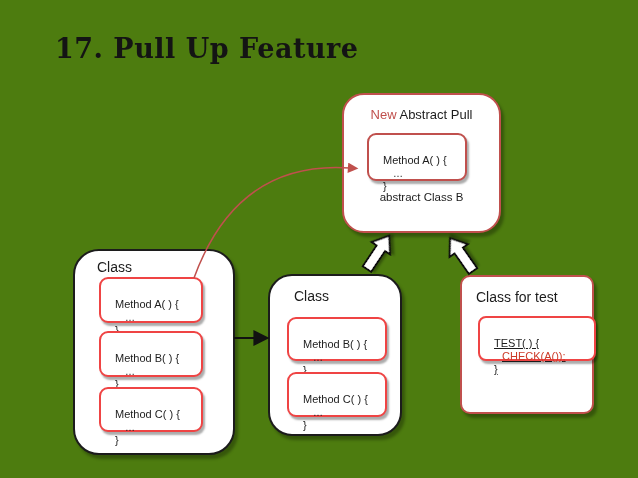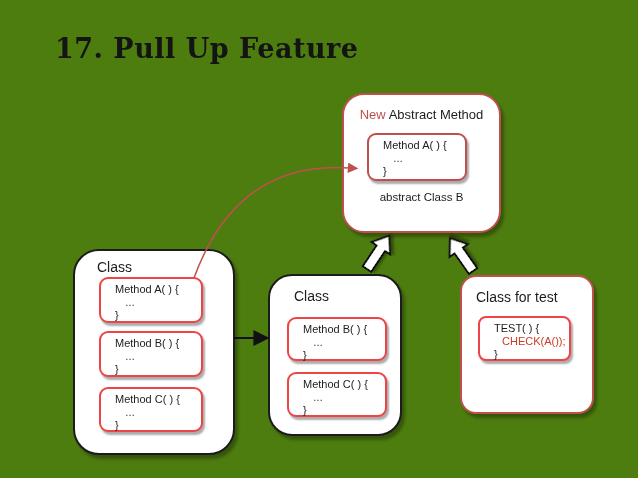--- a/index.html
+++ b/index.html
@@ -16,21 +16,21 @@
     position:absolute;background:#fff;border:2px solid #1c1c1c;border-radius:26px;
     box-shadow:3px 4px 3px rgba(0,0,0,0.30);
   }
   .outer-box.red{border-color:var(--red,#c0504d);}
   .class-label{
     position:absolute;font-size:14px;color:#1c1c1c;white-space:nowrap;
   }
   .inner-box{
     position:absolute;background:#fff;border:2px solid #ef4444;border-radius:9px;
     box-shadow:2px 3px 2px rgba(0,0,0,0.33);
-    font-size:11px;color:#1c1c1c;line-height:13px;padding-top:4px;box-sizing:border-box;
+    font-size:11px;color:#1c1c1c;line-height:13px;padding-top:19px;box-sizing:border-box;
   }
   .inner-box.red{border-color:var(--red,#c0504d);}
   .mline{display:block;padding-left:14px;white-space:nowrap;}
   .mline.dots{padding-left:24px;font-size:10px;letter-spacing:1px;}
   .mline.codered{color:var(--code_red,#cc3b28);padding-left:22px;}
   .abs-header{
     position:absolute;left:0;right:0;top:12px;text-align:center;
     font-size:13px;color:#1c1c1c;white-space:nowrap;
   }
   .abs-header .new{color:var(--red,#c0504d);}
@@ -43,21 +43,21 @@
 </head>
 <body>
 
 <div class="canvas">
 
   <div class="slide-title">17. Pull Up Feature</div>
 
   <div class="outer-box red" style="left:342px;top:93px;width:155px;height:136px;border-radius:22px;">
     <div class="abs-header">
       <span class="new">New</span>
-      <span>Abstract Method</span>
+      <span>Abstract Pull</span>
     </div>
     <div class="inner-box red" style="left:23px;top:38px;width:100px;height:48px;">
       <span class="mline">Method A( ) {</span>
       <span class="mline dots">…</span>
       <span class="mline">}</span>
     </div>
     <div class="abs-methods">
       <span class="mline" style="padding:0;">abstract Class B</span>
     </div>
   </div>
@@ -88,23 +88,23 @@
       <span class="mline dots">…</span>
       <span class="mline">}</span>
     </div>
     <div class="inner-box" style="left:17px;top:96px;width:100px;height:45px;">
       <span class="mline">Method C( ) {</span>
       <span class="mline dots">…</span>
       <span class="mline">}</span>
     </div>
   </div>
 
-  <div class="outer-box red" style="left:460px;top:275px;width:130px;height:135px;border-radius:16px;">
+  <div class="outer-box red" style="left:460px;top:275px;width:130px;height:135px;border-radius:10px;">
     <div class="class-label" style="left:14px;top:12px;">Class for test</div>
-    <div class="inner-box" style="left:16px;top:39px;width:93px;height:45px;border-radius:8px;">
+    <div class="inner-box" style="left:16px;top:39px;width:118px;height:45px;border-radius:8px;text-decoration:underline;">
       <span class="mline">TEST( ) {</span>
       <span class="mline codered">CHECK(A());</span>
       <span class="mline">}</span>
     </div>
   </div>
 
   <svg class="arrow-layer" width="638" height="478" viewBox="0 0 638 478">
     <defs>
       <marker id="mBlack" viewBox="0 0 10 10" refX="1" refY="5" markerWidth="9" markerHeight="8" orient="auto">
         <path d="M0,0 L10,5 L0,10 z" fill="#111"></path>

